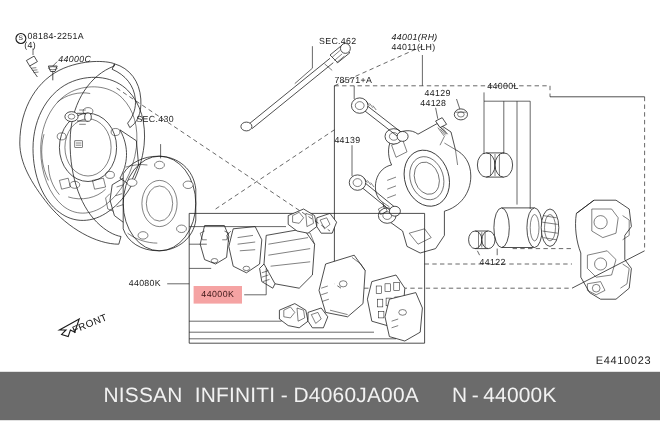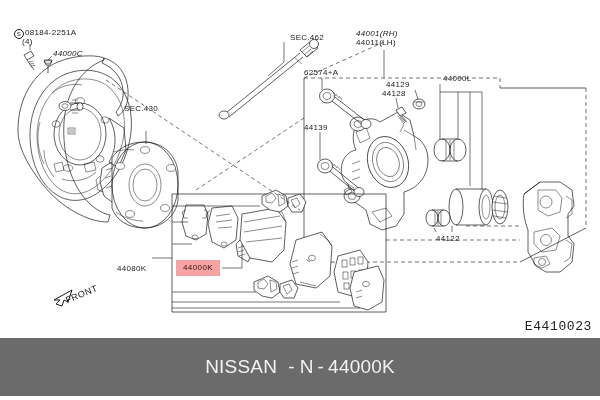--- a/index.html
+++ b/index.html
@@ -42,29 +42,29 @@
     font-size:9px;
     font-family:"Liberation Sans", sans-serif;
     color:#111;
     transform:rotate(-22deg);
     transform-origin:left bottom;
     letter-spacing:0.5px;
   }
   .diagcode{
     position:absolute;
     right:8px;bottom:4px;
-    font-size:13px;
+    font-size:10px;
     color:#222;
-    font-family:Liberation Mono, monospace;
+    font-family:Liberation Sans, sans-serif;
     letter-spacing:0.6px;
   }
 
   
   #footer-bar{
-    position:absolute;left:0;top:338px;width:600px;height:58px;
+    position:absolute;left:0;top:338px;width:600px;height:44px;
     background:#6b6b6b;
     display:flex;align-items:center;justify-content:center;
     box-sizing:border-box;
   }
   #footer-inner{
     display:flex;align-items:center;
     gap:0px;
   }
   .ftxt{
     color:#f2f2f2;
@@ -452,36 +452,38 @@
 
   <div class="lbl" style="left:14px;top:28px;">
     <span style="display:inline-block;border:0.8px solid #1a1a1a;border-radius:50%;width:8px;height:8px;line-height:8px;text-align:center;font-size:6px;vertical-align:-1px;margin-right:1px;">S</span><span>08184-2251A</span>
   </div>
   <div class="lbl" style="left:22px;top:37px;">(4)</div>
   <div class="lbl" style="left:53px;top:49px;font-style:italic;">44000C</div>
   <div class="lbl" style="left:124px;top:104px;">SEC.430</div>
   <div class="lbl" style="left:262px;top:33px;padding-left:28px;">SEC.462</div>
   <div class="lbl" style="left:356px;top:29px;font-style:italic;">44001(RH)</div>
   <div class="lbl" style="left:356px;top:38px;">44011(LH)</div>
-  <div class="lbl" style="left:304px;top:68px;">62574+A</div>
+  <div class="lbl" style="left:304px;top:68px;">78571+A</div>
   <div class="lbl" style="left:304px;top:123px;">44139</div>
   <div class="lbl" style="left:382px;top:89px;">44128</div>
   <div class="lbl" style="left:386px;top:80px;">44129</div>
   <div class="lbl" style="left:443px;top:74px;">44000L</div>
   <div class="lbl" style="left:436px;top:234px;">44122</div>
-  <div class="lbl" style="left:117px;top:264px;">44080K</div>
+  <div class="lbl" style="left:117px;top:253px;">44080K</div>
 
   <div class="lbl-hl" style="left:176px;top:260px;">44000K</div>
 
   <div class="front-txt" style="left:68px;top:295px;">FRONT</div>
 
   <div class="diagcode">E4410023</div>
 </div>
 
 <div id="footer-bar">
   <div id="footer-inner">
     <span class="ftxt" id="brand-nissan">NISSAN</span>
+    <span class="ftxt" id="brand-infiniti">INFINITI</span>
     <span class="ftxt" id="dash-1">-</span>
+    <span class="ftxt" id="part-code">D4060JA00A</span>
     <span class="ftxt" id="n-prefix">N</span>
     <span class="ftxt" id="dash-2">-</span>
     <span class="ftxt" id="group-code">44000K</span>
   </div>
 </div>
 
 </body></html>

